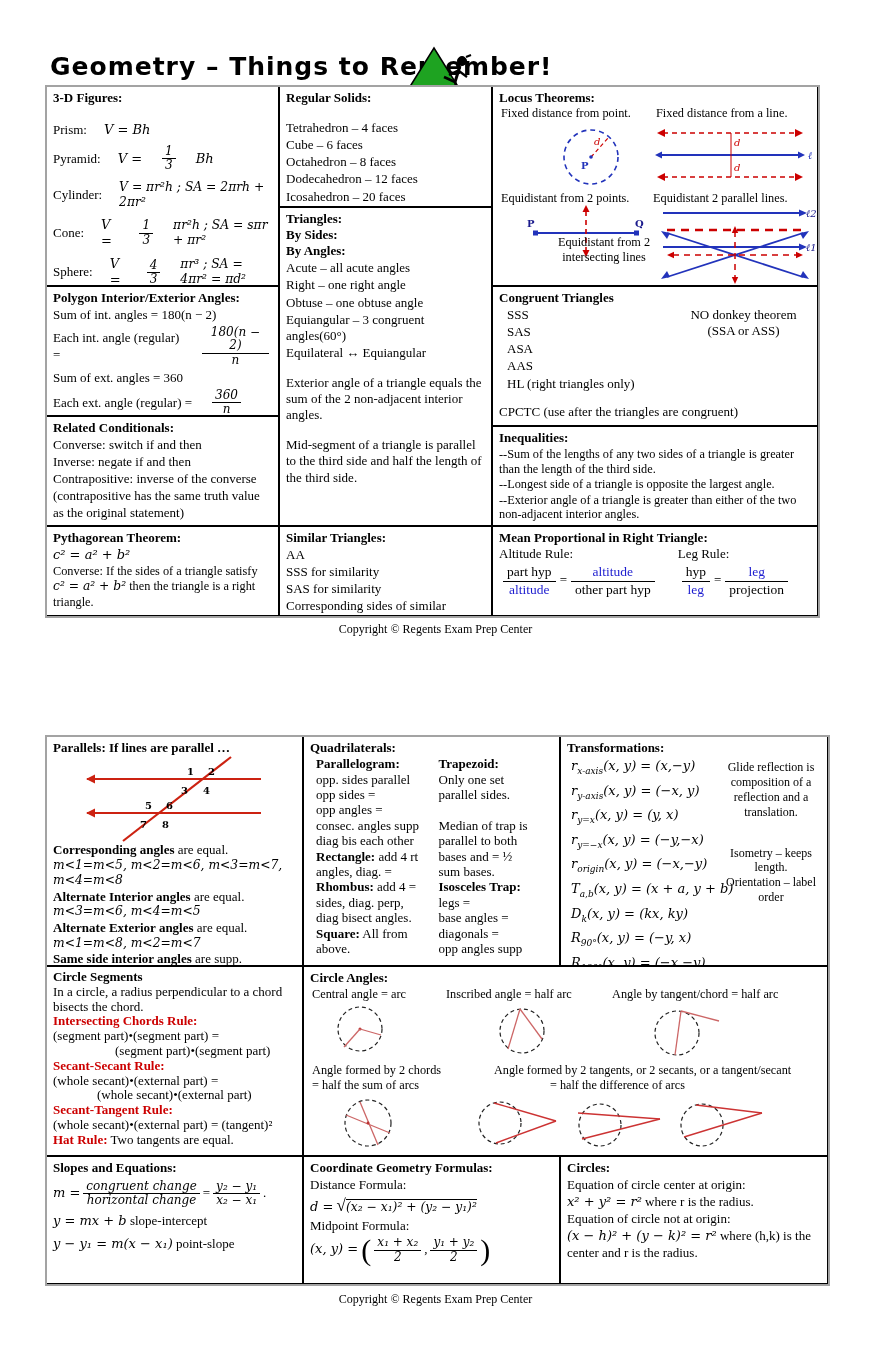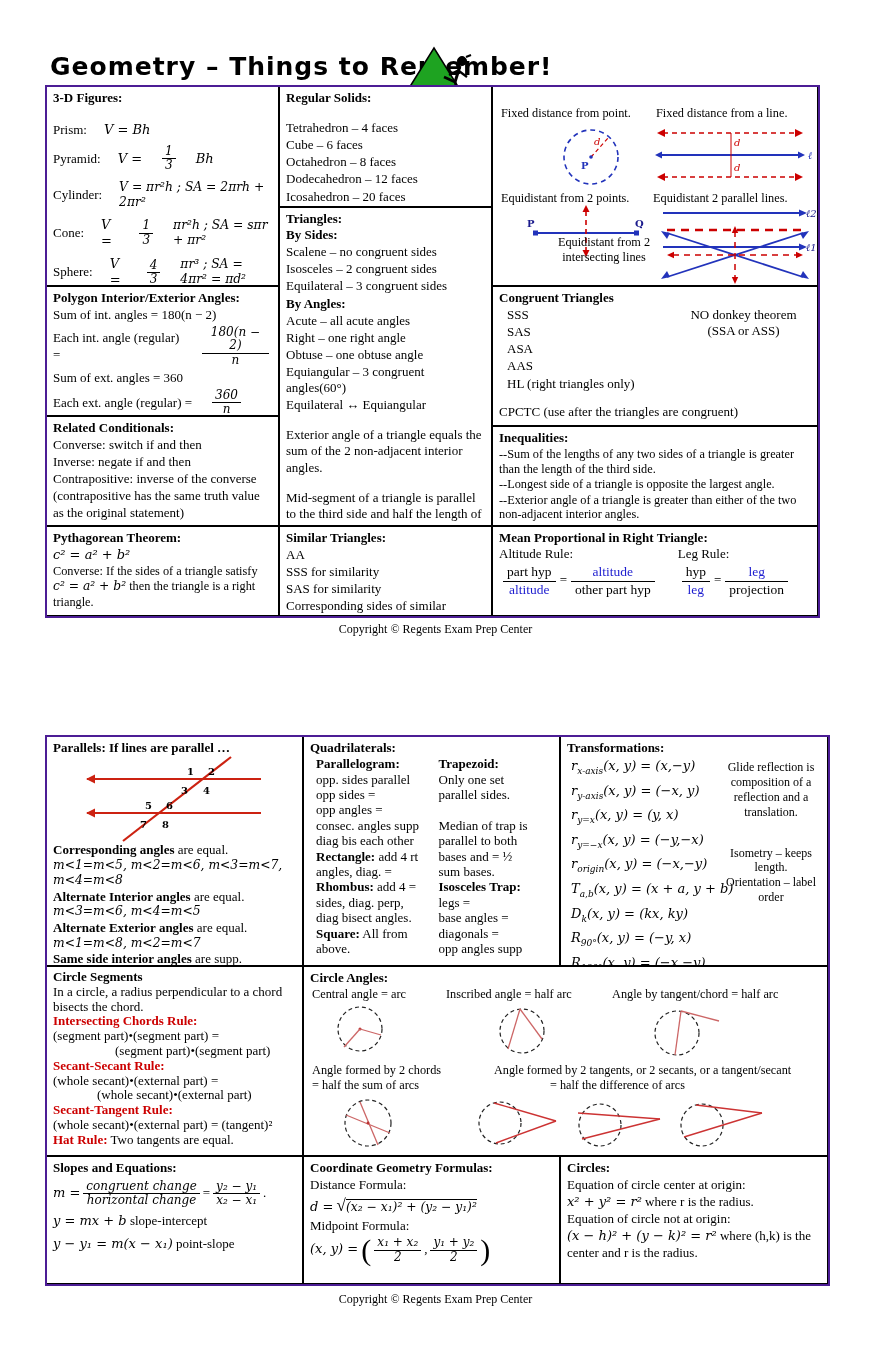--- a/index.html
+++ b/index.html
@@ -1,21 +1,21 @@
 <!DOCTYPE html>
 <html><head>
 <meta charset="utf-8">
 <style>
   html,body{margin:0;padding:0;background:#fff;}
   body{font-family:"Liberation Serif","DejaVu Serif",serif;color:#000;}
   .sheet{position:relative;width:871px;height:1346px;background:#fff;overflow:hidden;}
   .pagetitle{position:absolute;left:50px;top:52px;font-family:"DejaVu Sans",sans-serif;
     font-weight:bold;font-size:25px;letter-spacing:1px;}
   .logo{position:absolute;left:396px;top:44px;}
-  .grid{position:absolute;display:grid;border:2px solid #4c1d95;background:#fff;}
+  .grid{position:absolute;display:grid;border:2px solid #a3a3a3;background:#fff;}
   .t1{left:45px;top:85px;grid-template-columns:232px 213px 326px;grid-template-rows:120px 79px 130px 10px 100px 90px;}
   .t2{left:45px;top:735px;grid-template-columns:256px 257px 268px;grid-template-rows:229px 190px 128px;}
   .c{border:1px solid #000;padding:3px 6px;font-size:13px;line-height:1.24;position:relative;overflow:hidden;}
   .nt{border-top:none}.nl{border-left:none}
   .hd{font-weight:bold;font-size:13px;}
   .math{font-family:"DejaVu Serif",serif;font-style:italic;}
   .red{color:#c00;}
   .blue{color:#1c1ccf;}
   .bold{font-weight:bold;}
   .line{margin:1px 0;}
@@ -147,26 +147,20 @@
           <div class="line">Cube – 6 faces</div>
           <div class="line">Octahedron – 8 faces</div>
           <div class="line">Dodecahedron – 12 faces</div>
           <div class="line">Icosahedron – 20 faces</div>
         </div>
     </div>
 
     <div class="c" style="grid-area:2/2/6/3">
       <div class="hd">Triangles:</div>
       <div class="hd">By Sides:</div>
-      <div>
-
-      <div class="line">Scalene – no congruent sides</div>
-          <div class="line">Isosceles – 2 congruent sides</div>
-          <div class="line">Equilateral – 3 congruent sides</div>
-        </div>
       <div class="hd">By Angles:</div>
       <div>
 
       <div class="line">Acute – all acute angles</div>
           <div class="line">Right – one right angle</div>
           <div class="line">Obtuse – one obtuse angle</div>
           <div class="line">Equiangular – 3 congruent angles(60°)</div>
           <div class="line">Equilateral ↔ Equiangular</div>
         </div>
       <div class="line" style="margin-top:14px">Exterior angle of a triangle equals the sum of the 2 non-adjacent interior angles.</div>
@@ -178,20 +172,21 @@
       <div>
 
       <div class="line">AA</div>
           <div class="line">SSS for similarity</div>
           <div class="line">SAS for similarity</div>
           <div class="line">Corresponding sides of similar triangles are in proportion.</div>
         </div>
     </div>
 
     <div class="c nt" style="grid-area:1/3/3/4">
+      <div class="hd">Locus Theorems:</div>
       <div class="abs small" style="left:8px;top:19px">Fixed distance from point.</div>
       <div class="abs small" style="left:163px;top:19px">Fixed distance from a line.</div>
 
       <svg class="abs" style="left:40px;top:32px" width="116" height="70" viewBox="0 0 116 70">
         <circle cx="58" cy="38" r="27" fill="none" stroke="#2233bb" stroke-width="1.6" stroke-dasharray="5 4"></circle>
         <line x1="58" y1="38" x2="76" y2="18" stroke="#c00" stroke-width="1.2" stroke-dasharray="4 3"></line>
         <circle cx="58" cy="38" r="1.8" fill="#2233bb"></circle>
         <text x="61" y="26" fill="#c00" font-style="italic">d</text>
         <text x="48" y="50" fill="#2233bb" font-weight="bold">P</text>
       </svg>

